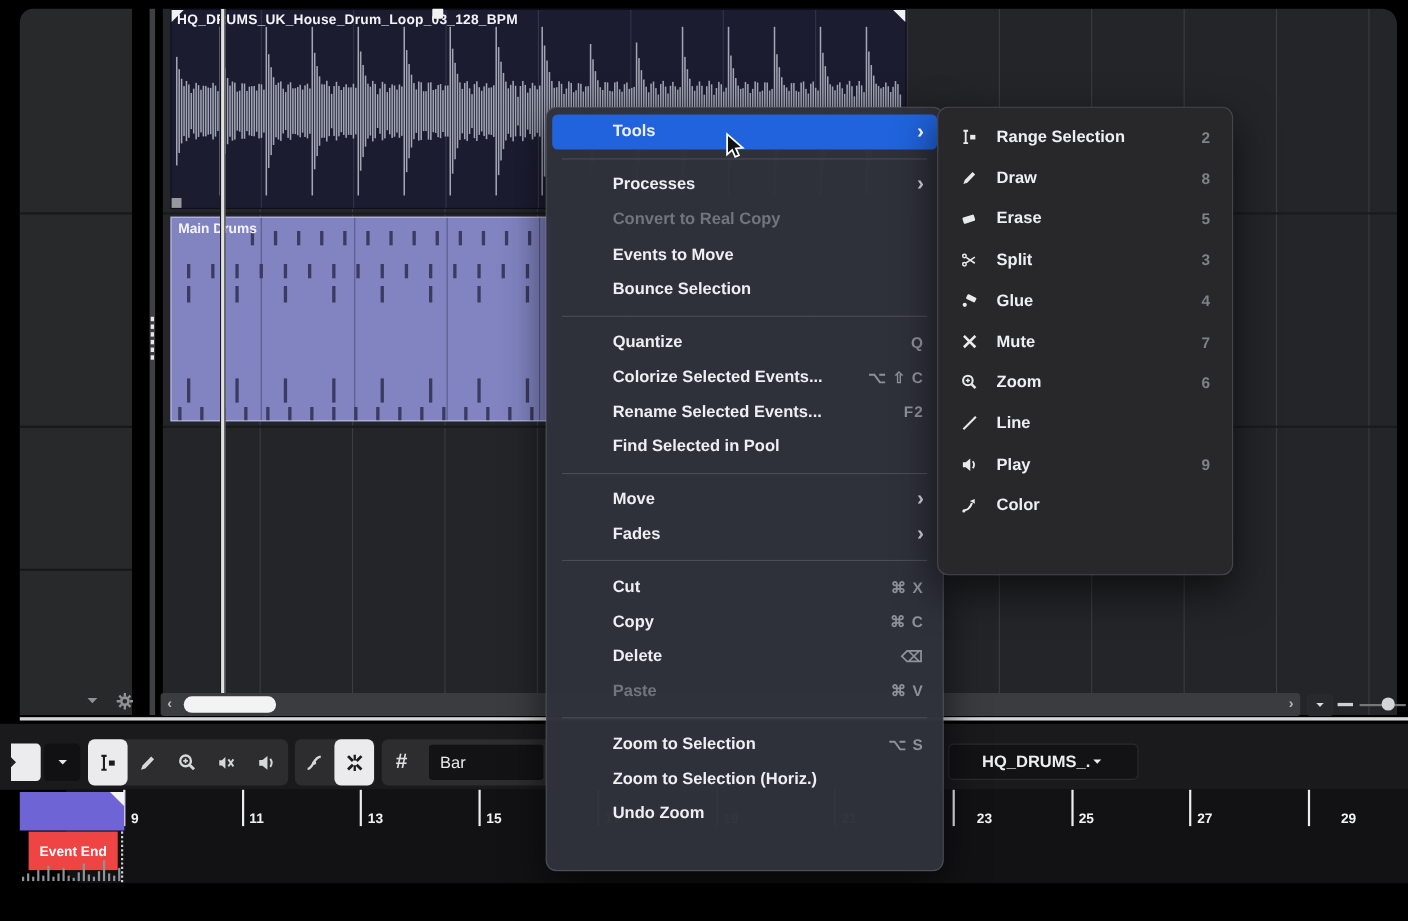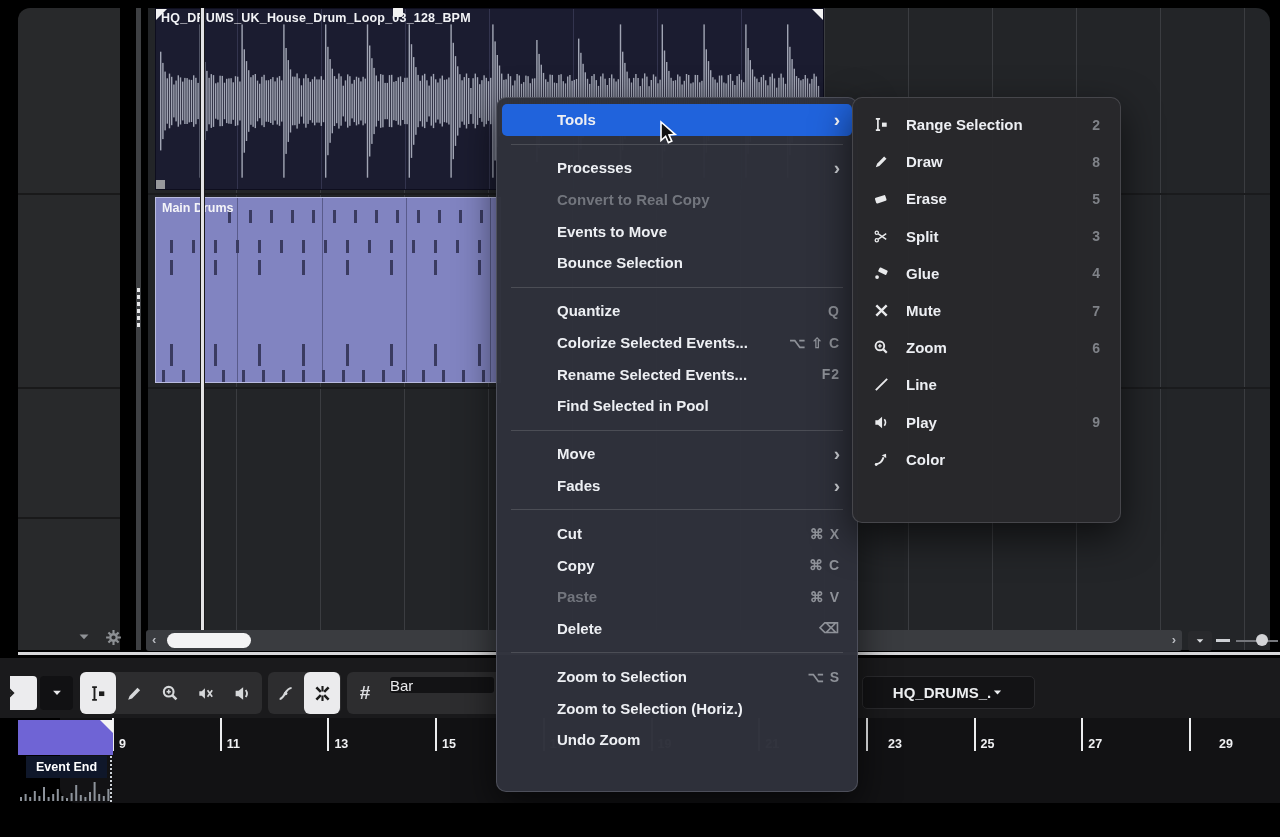--- a/index.html
+++ b/index.html
@@ -48,31 +48,31 @@
   .zone-divider{left:18px;top:652px;width:1262px;height:3px;background:#d7d7d9;}
 
   
   .lower-toolbar{left:0;top:658px;width:1280px;height:60px;background:#1a1a1c;}
   .tb-group{position:absolute;top:14px;height:42px;background:#2d2d2f;border-radius:6px;display:flex;align-items:center;}
   .tb-btn{width:36px;height:42px;display:flex;align-items:center;justify-content:center;color:#d6d8da;border-radius:6px;}
   .tb-btn.sel{background:#ebebed;color:#1c1c1c;}
   .partial-btn{position:absolute;left:10px;top:18px;width:27px;height:34px;background:#ececee;border-radius:0 4px 4px 0;overflow:hidden;display:flex;align-items:center;color:#222;}
   .dd-btn{position:absolute;left:40px;top:18px;width:33px;height:34px;background:#111113;border-radius:4px;display:flex;align-items:center;justify-content:center;color:#e8e8ea;}
   .hash{font-size:19px;font-weight:bold;color:#dfe0e3;}
-  .bar-field{position:absolute;left:390px;top:19px;width:104px;height:16px;background:#131315;border-radius:3px;color:#e9e9eb;font-size:15px;display:flex;align-items:center;padding-left:0;box-sizing:border-box;}
+  .bar-field{position:absolute;left:390px;top:19px;width:104px;height:32px;background:#131315;border-radius:3px;color:#e9e9eb;font-size:15px;display:flex;align-items:center;padding-left:10px;box-sizing:border-box;}
   .clip-dd{position:absolute;left:862px;top:18px;width:173px;height:33px;background:#131315;border:1px solid #2b2b2e;border-radius:5px;color:#eceef0;font-size:15px;font-weight:bold;display:flex;align-items:center;padding:0 12px;box-sizing:border-box;justify-content:center;}
 
   
   .ruler{left:60px;top:718px;width:1220px;height:85px;background:#121214;border-bottom-left-radius:16px;}
   .tick{position:absolute;top:0;width:2px;height:33px;background:#ecedef;}
   .tick-label{position:absolute;top:19px;font-size:12.5px;font-weight:bold;color:#f0f1f3;}
 
   .purple-event{left:18px;top:720px;width:95px;height:35px;background:#6f64d5;}
   .purple-fold{position:absolute;right:0;top:0;width:0;height:0;border-top:13px solid #f4f4f4;border-left:13px solid transparent;}
-  .event-end{left:26px;top:756px;height:22px;background:#0f172a;color:#fff;font-size:12.5px;font-weight:bold;display:flex;align-items:center;padding:0 10px;}
+  .event-end{left:26px;top:756px;height:35px;background:#ef4444;color:#fff;font-size:12.5px;font-weight:bold;display:flex;align-items:center;padding:0 10px;}
   .dash-line{left:110px;top:756px;width:2px;height:46px;border-left:2px dotted #cdd2d8;}
 
   
   .context-menu{left:496px;top:97px;width:362px;height:695px;background:rgba(47,49,59,.985);
     border:1px solid rgba(130,132,142,.38);border-radius:10px;box-shadow:0 14px 38px rgba(0,0,0,.6);
     box-sizing:border-box;padding:6px 0;display:flex;flex-direction:column;z-index:40;}
   .menu-item{height:31.6px;display:flex;align-items:center;margin:0 5px;padding:0 12px 0 15px;border-radius:5px;
     color:#edeff3;font-size:15px;font-weight:bold;box-sizing:border-box;}
   .menu-item .mi-label{flex:1;white-space:nowrap;margin-left:40px;}
   .menu-item .mi-short{color:#8e9198;font-weight:bold;font-size:14px;letter-spacing:1px;}
@@ -751,28 +751,28 @@
       </div>
       <div class="menu-sep"></div>
       <div class="menu-item">
         <span class="mi-label">Cut</span>
         <span class="mi-short">⌘ X</span>
       </div>
       <div class="menu-item">
         <span class="mi-label">Copy</span>
         <span class="mi-short">⌘ C</span>
       </div>
+      <div class="menu-item">
+        <span class="mi-label">Delete</span>
+        <span class="mi-short">⌫</span>
+      </div>
       <div class="menu-item dis">
         <span class="mi-label">Paste</span>
         <span class="mi-short">⌘ V</span>
       </div>
-      <div class="menu-item">
-        <span class="mi-label">Delete</span>
-        <span class="mi-short">⌫</span>
-      </div>
       <div class="menu-sep"></div>
       <div class="menu-item">
         <span class="mi-label">Zoom to Selection</span>
         <span class="mi-short">⌥ S</span>
       </div>
       <div class="menu-item">
         <span class="mi-label">Zoom to Selection (Horiz.)</span>
       </div>
       <div class="menu-item">
         <span class="mi-label">Undo Zoom</span>

